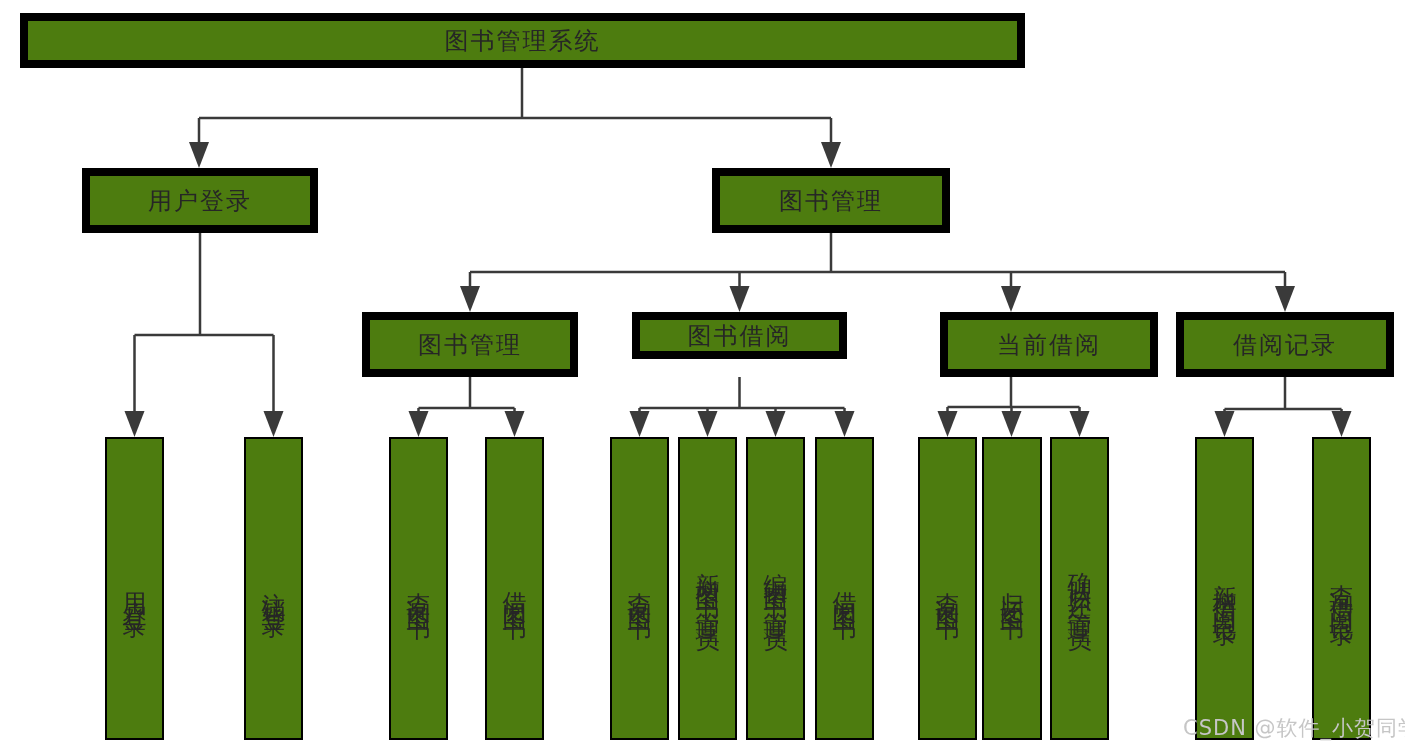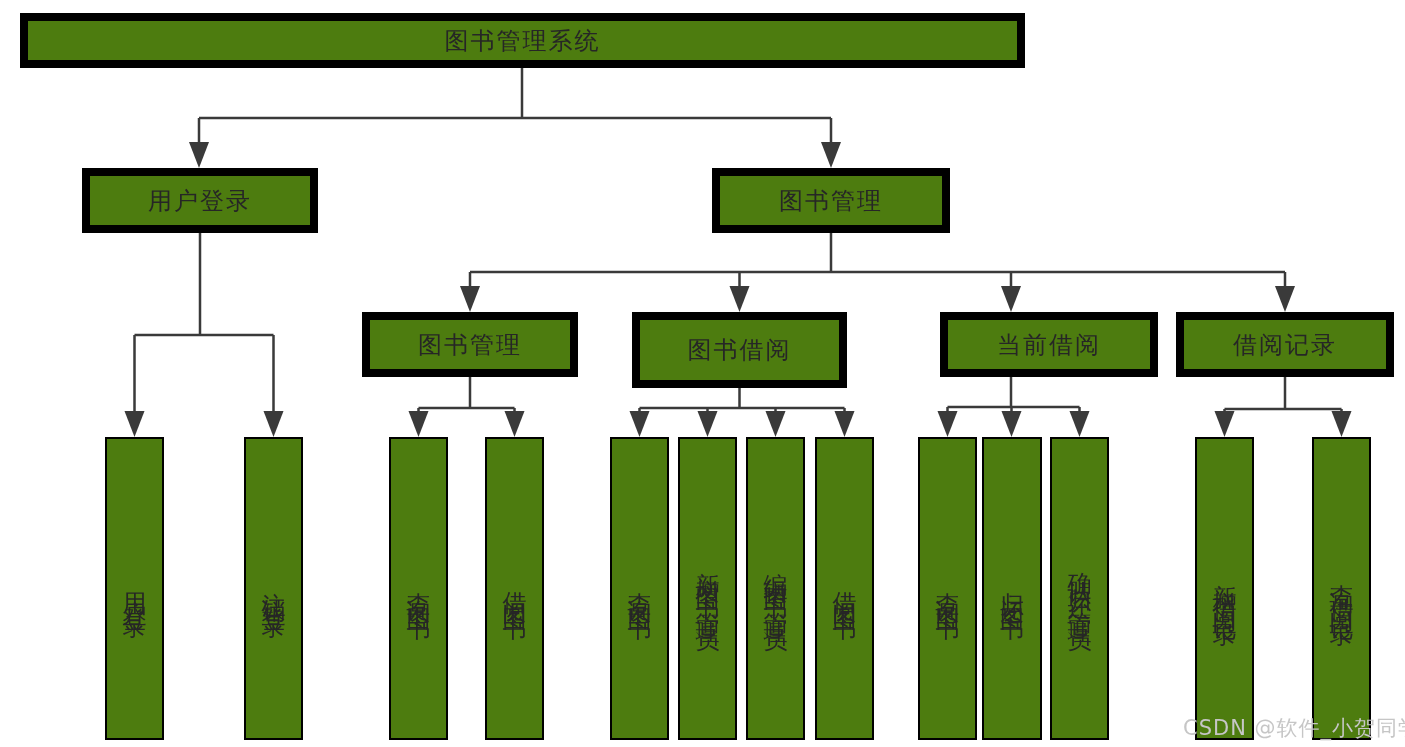--- a/index.html
+++ b/index.html
@@ -75,21 +75,21 @@
       <polygon points="1331.5,411 1351.5,411 1341.5,437"></polygon>
     </g>
   </svg>
 
   <div class="node h" style="left:20px;top:13px;width:1005px;height:55px">图书管理系统</div>
 
   <div class="node h" style="left:82px;top:168px;width:236px;height:65px">用户登录</div>
   <div class="node h" style="left:712px;top:168px;width:238px;height:65px">图书管理</div>
 
   <div class="node h" style="left:362px;top:312px;width:216px;height:65px">图书管理</div>
-  <div class="node h" style="left:632px;top:312px;width:215px;height:76px">图书借阅</div>
+  <div class="node h" style="left:632px;top:312px;width:215px;height:47px">图书借阅</div>
   <div class="node h" style="left:940px;top:312px;width:218px;height:65px">当前借阅</div>
   <div class="node h" style="left:1176px;top:312px;width:218px;height:65px">借阅记录</div>
 
   <div class="node v" style="left:105px;top:437px;width:59px;height:303px">用户登录</div>
   <div class="node v" style="left:244px;top:437px;width:59px;height:303px">注销登录</div>
 
   <div class="node v" style="left:389px;top:437px;width:59px;height:303px">查询图书</div>
   <div class="node v" style="left:485px;top:437px;width:59px;height:303px">借阅图书</div>
 
   <div class="node v" style="left:610px;top:437px;width:59px;height:303px">查询图书</div>

